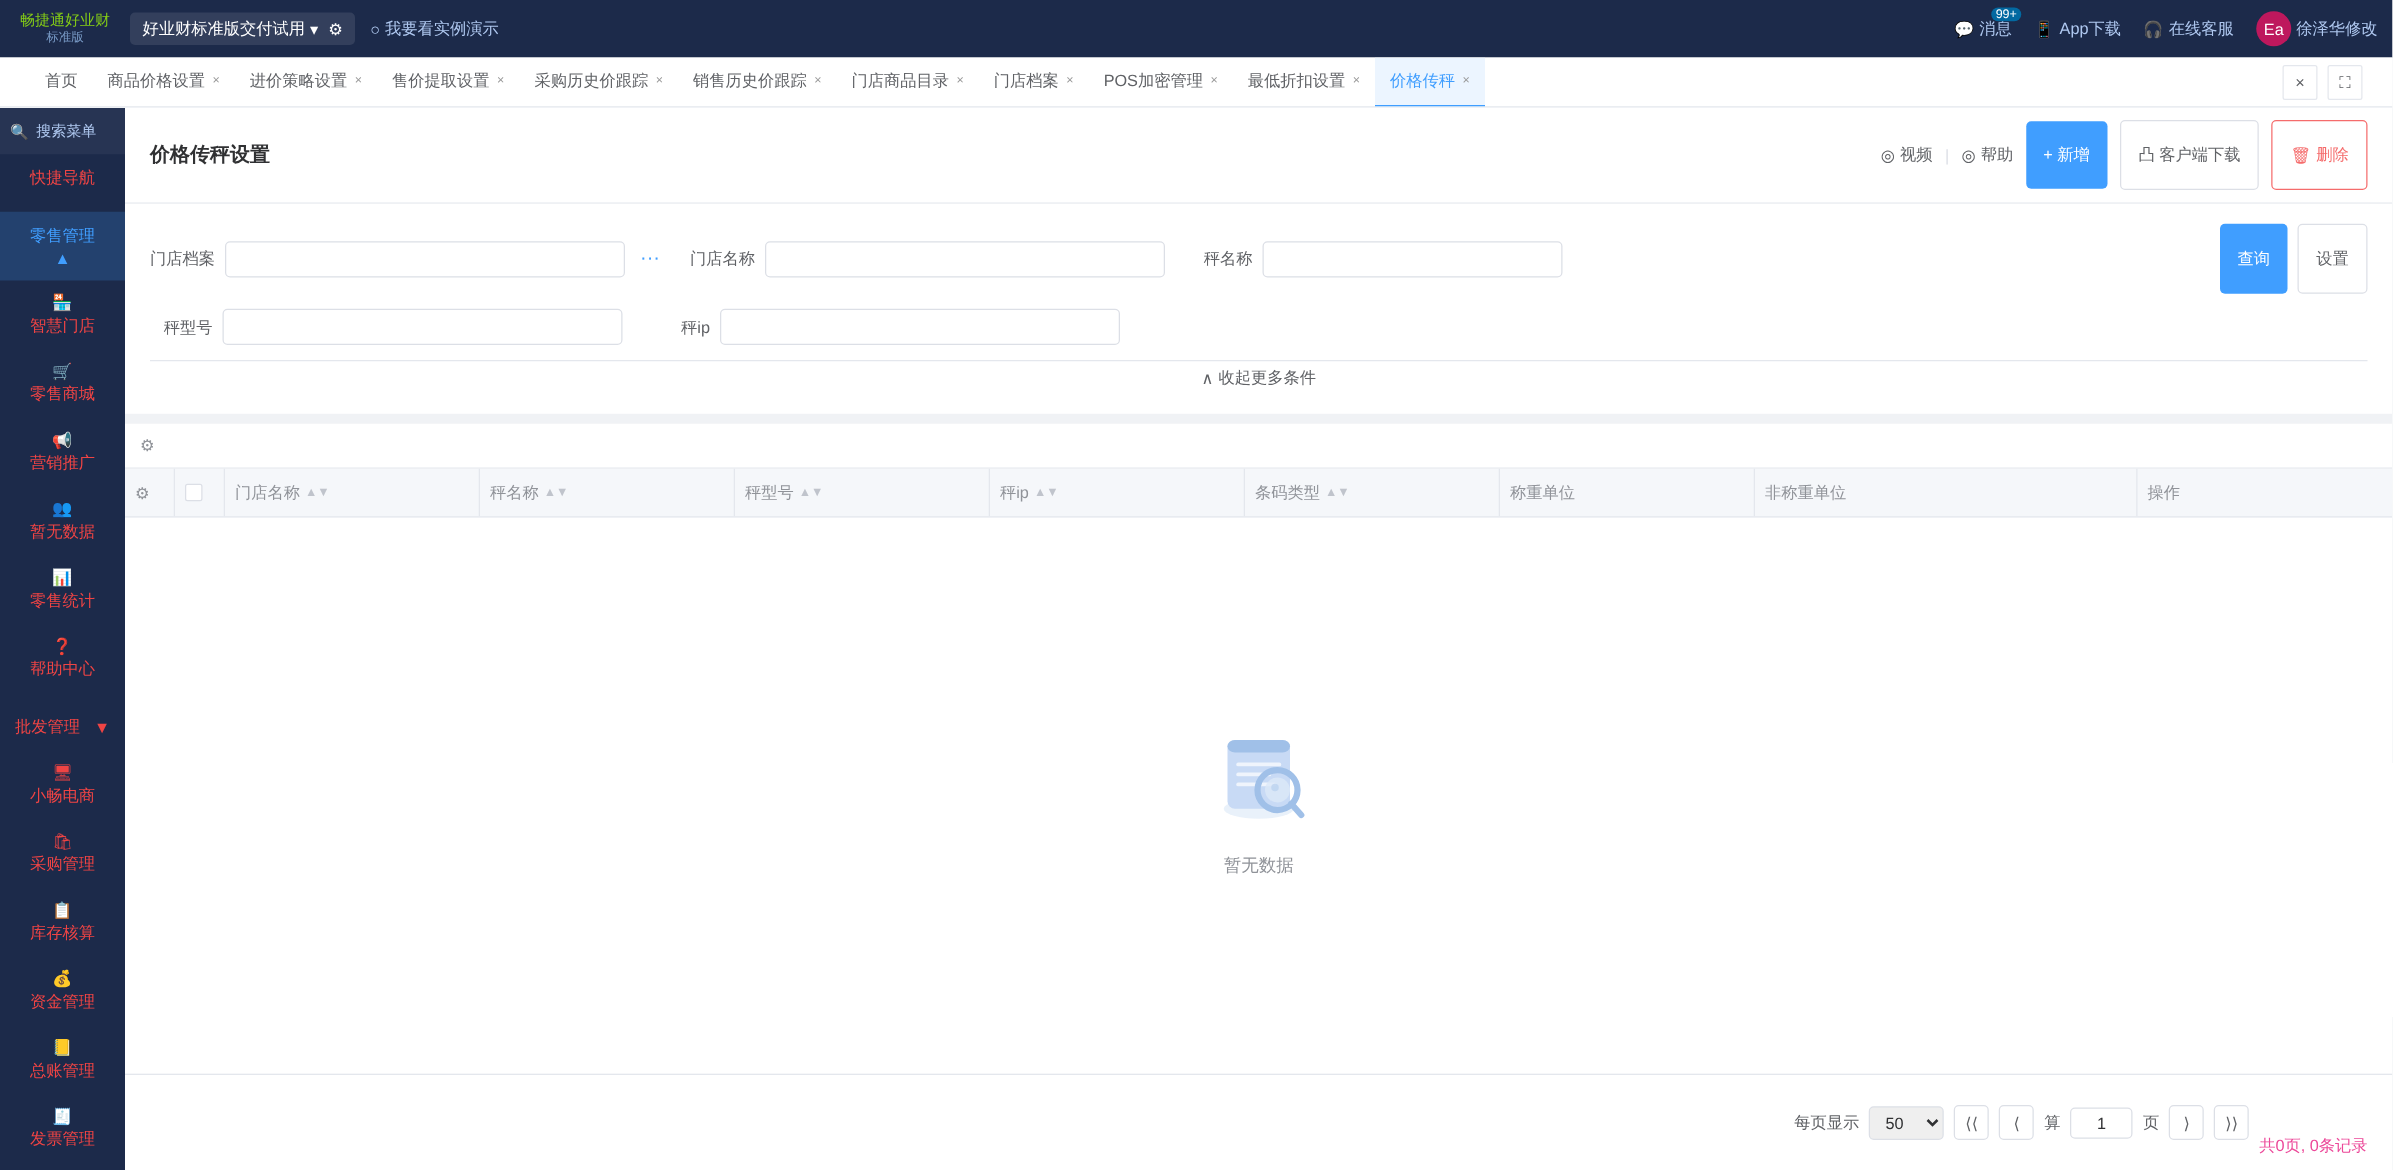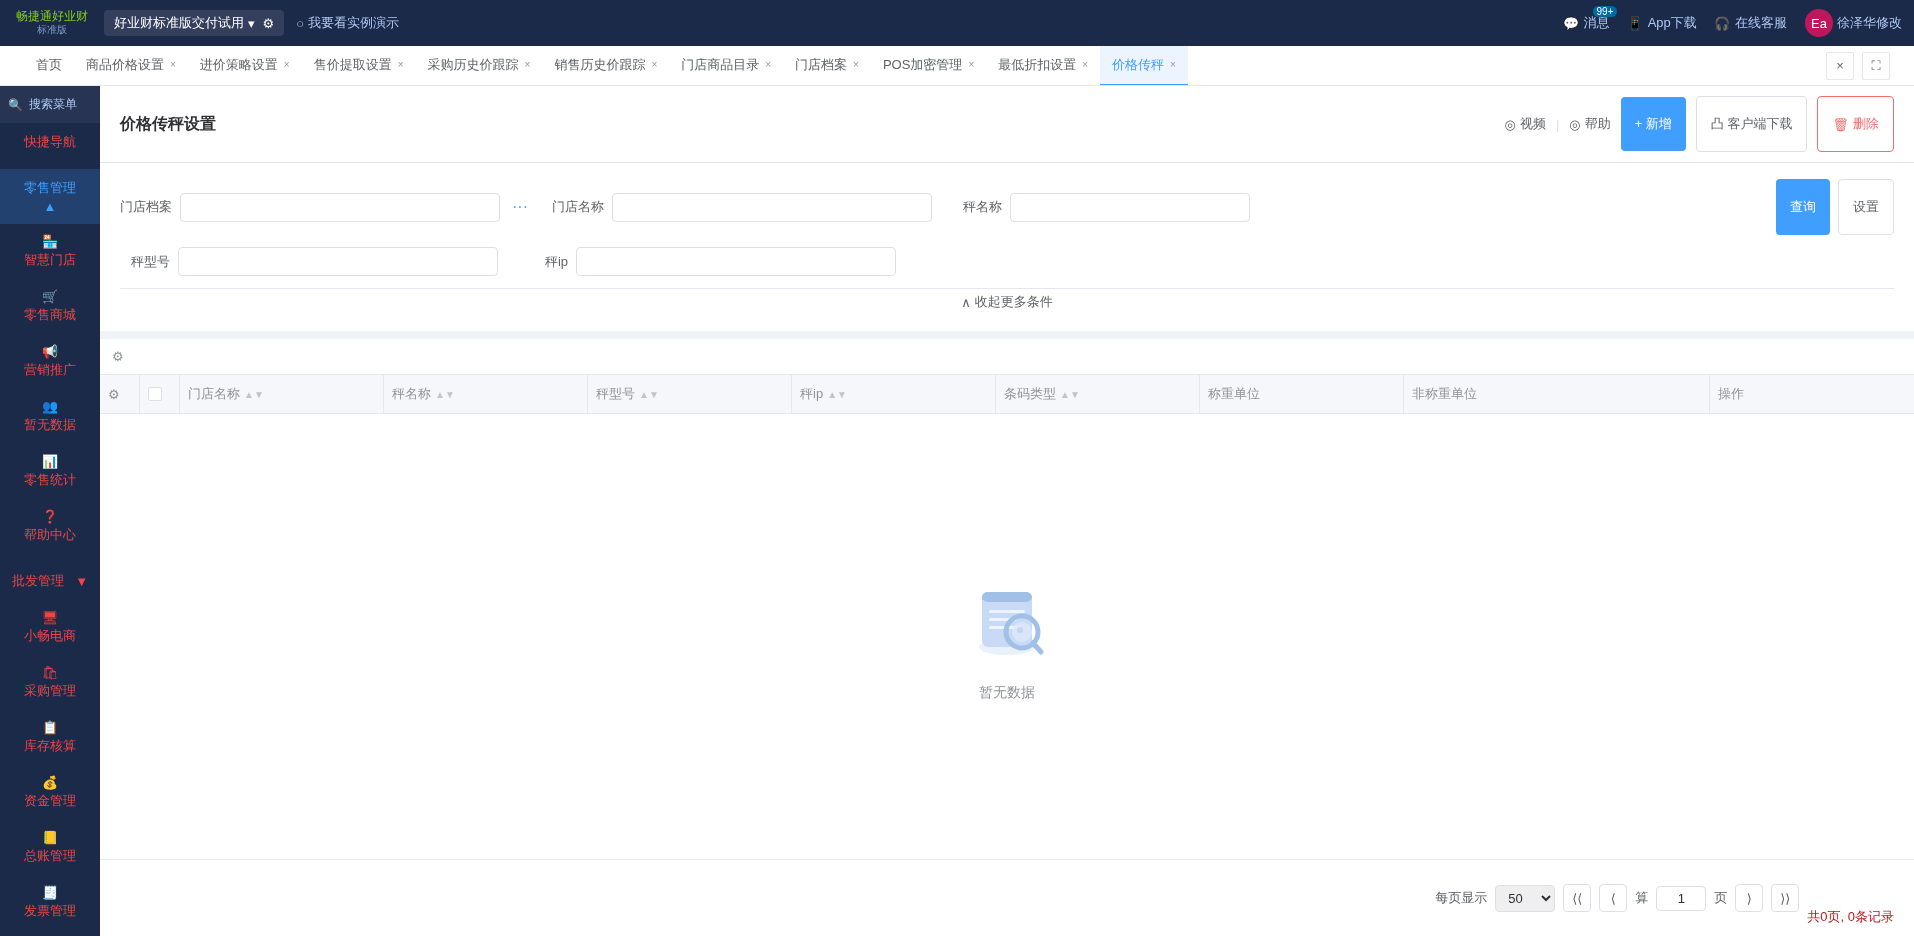--- a/index.html
+++ b/index.html
@@ -123,21 +123,21 @@
     }
     .pagination-label { color: #606266; font-size: 13px; }
     .pagination-select {
       border: 1px solid #dcdfe6; border-radius: 4px; padding: 4px 8px; font-size: 13px; color: #303133;
     }
     .pagination-btn { 
       width: 28px; height: 28px; border: 1px solid #dcdfe6; border-radius: 4px;
       display: flex; align-items: center; justify-content: center; cursor: pointer; color: #606266;
       background: #fff;
     }
-    .pagination-info { color: #b91c1c; font-size: 13px; margin-top: 38px; }
+    .pagination-info { color: #ec4899; font-size: 13px; margin-top: 38px; }
     .pagination-page-input {
       border: 1px solid #dcdfe6; border-radius: 4px; padding: 4px 8px; font-size: 13px;
       width: 50px; text-align: center; color: #303133;
     }
 
     
     .cb { width: 14px; height: 14px; border: 1px solid #dcdfe6; border-radius: 2px; display: inline-block; background: #fff; cursor: pointer; }
 
     
     .empty-illustration {

